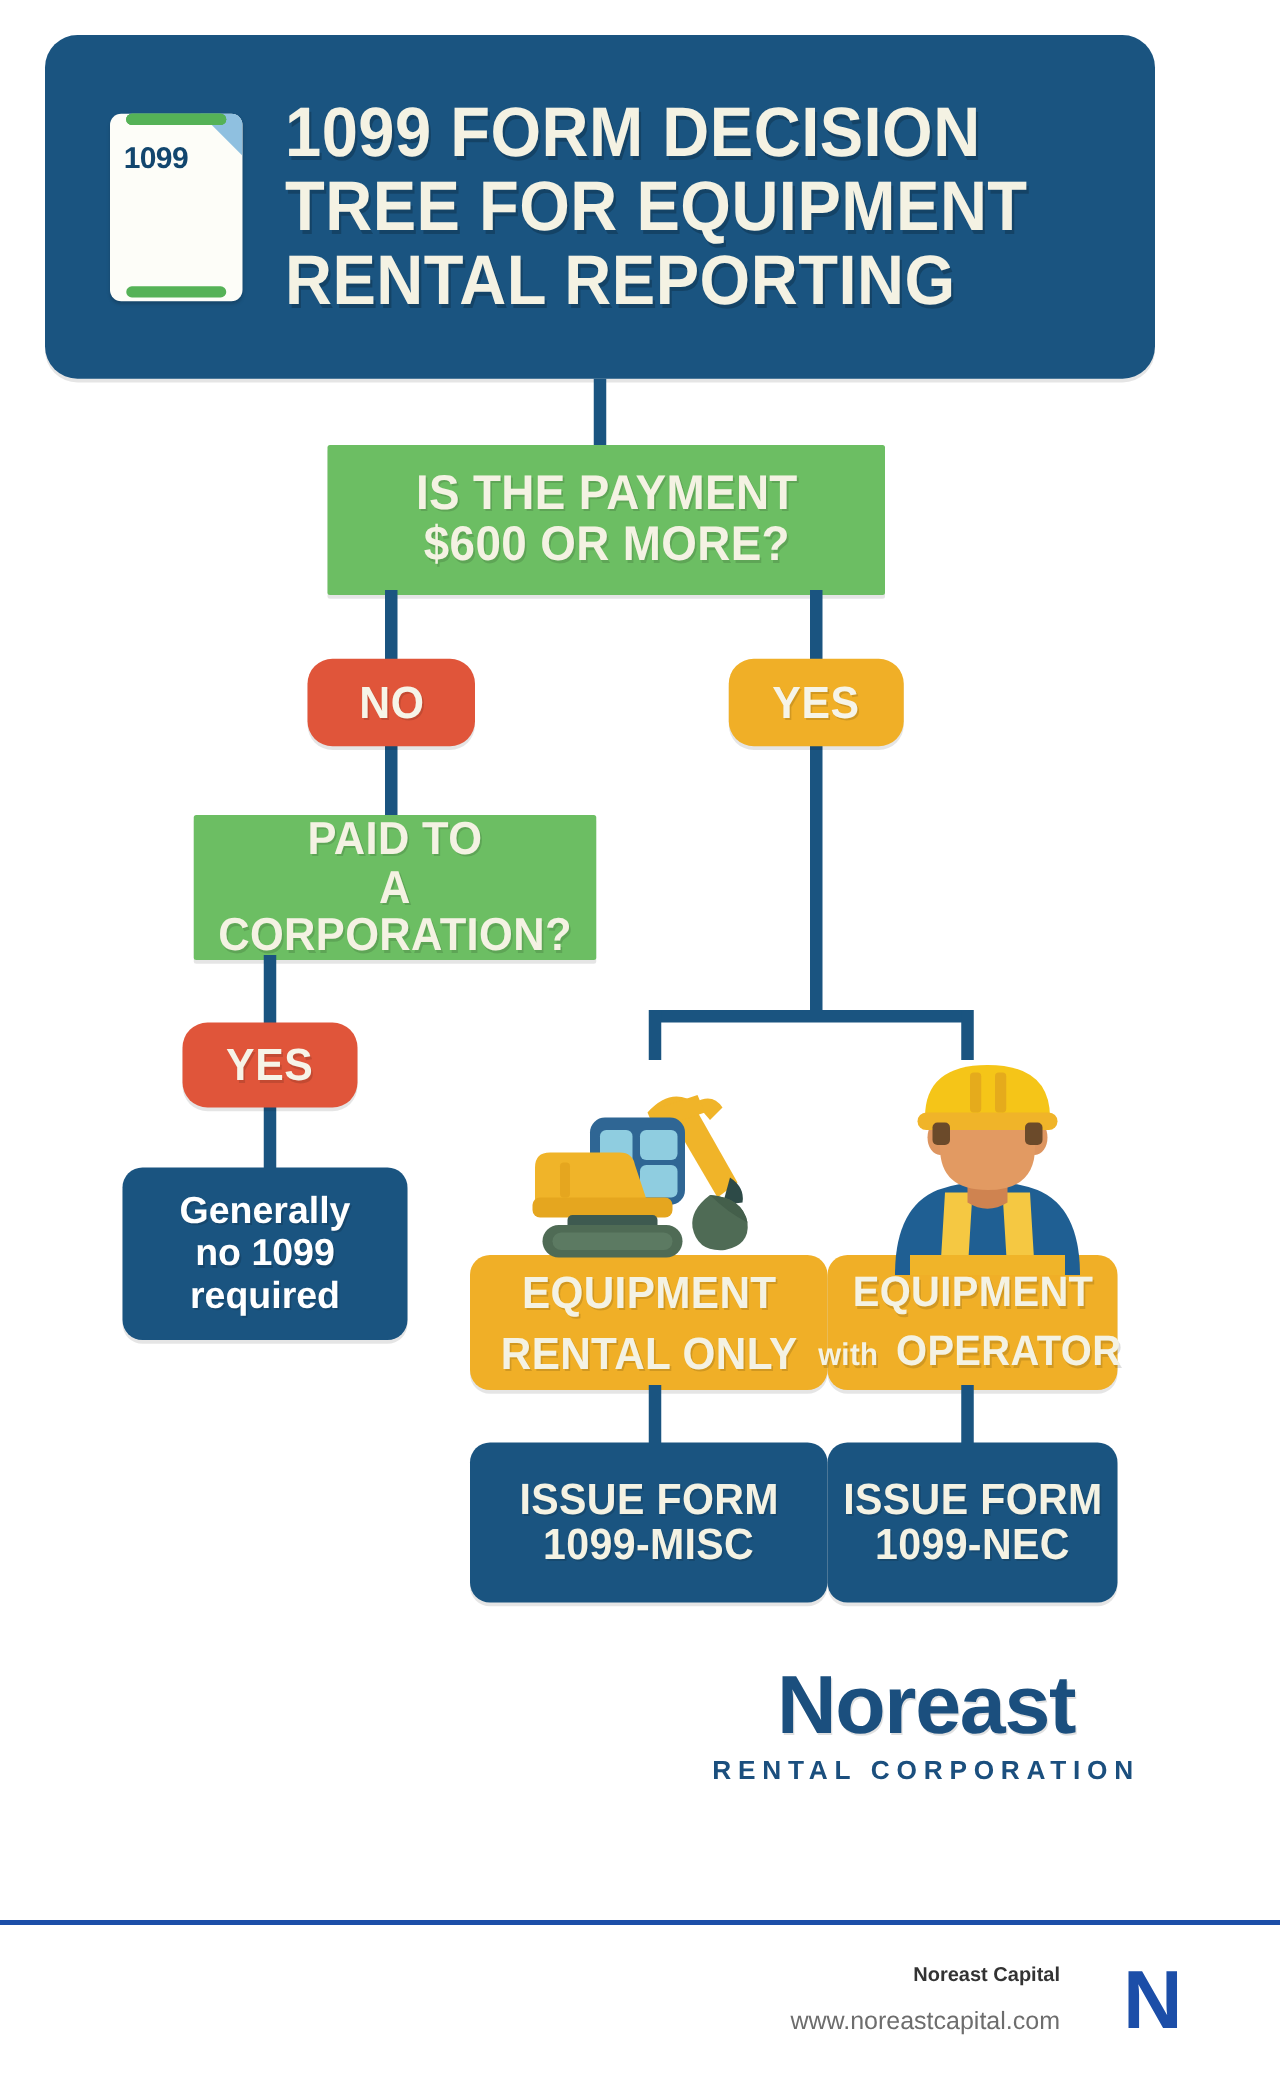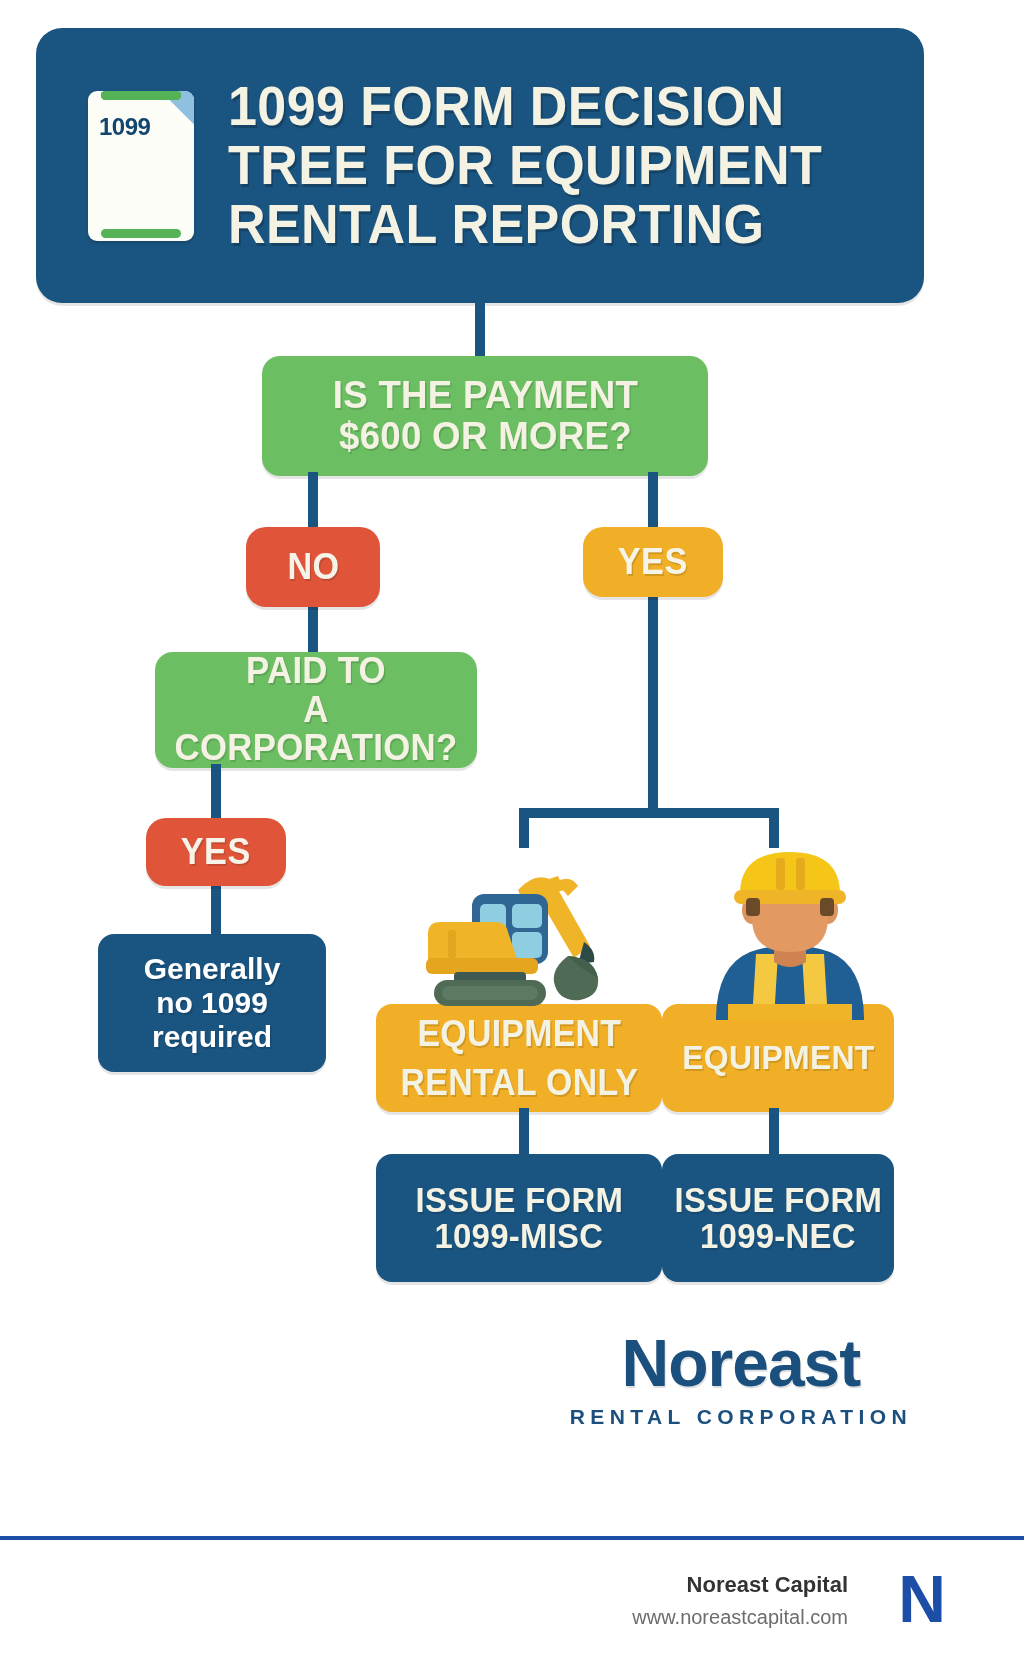--- a/index.html
+++ b/index.html
@@ -61,21 +61,21 @@
 
   
   .vline { position: absolute; width: 10px; background: #1a5480; }
   .hline { position: absolute; height: 10px; background: #1a5480; }
 
   
   .node {
     position: absolute;
     display: flex; align-items: center; justify-content: center;
     text-align: center;
-    border-radius: 18px;
+    border-radius: 2px;
     box-shadow: 0 3px 0 rgba(0,0,0,.10);
   }
   .node-green { background: #6cbe63; }
   .node-navy  { background: #1a5480; }
   .node-amber { background: #f0af27; gap: 12px; }
   .node-text {
     color: #f4f2e3; font-weight: 700; text-transform: uppercase;
     line-height: 1.04; letter-spacing: .3px;
     transform: scaleX(.94);
     text-shadow: 1.5px 2px 0 rgba(0,0,0,.13);
@@ -115,21 +115,21 @@
     font-size: 21px; font-weight: 700; color: #1b4f7e;
     letter-spacing: 5.4px; margin-top: 9px;
   }
   .footer-rule {
     position: absolute; left: 0; top: 1536px;
     width: 1024px; height: 4px; background: #1c4ea8;
   }
   .footer-bar { position: absolute; left: 0; top: 1540px; width: 1024px; height: 126px; background:#fff; }
   .footer-name {
     position: absolute; right: 176px; top: 1572px;
-    font-size: 22px; font-weight: 700; color: #333333;
+    font-size: 16px; font-weight: 700; color: #333333;
   }
   .footer-url {
     position: absolute; right: 176px; top: 1606px;
     font-size: 20px; color: #6d6d6d;
   }
   .footer-n {
     position: absolute; right: 80px; top: 1566px;
     font-size: 66px; font-weight: 700; color: #1c4ea8;
     line-height: 1; letter-spacing: -2px;
   }
@@ -155,21 +155,21 @@
   <div class="vline" style="left:475px; top:303px; height:58px;"></div>
 
   <div class="node node-green" style="left:262px; top:356px; width:446px; height:120px;">
     <div class="node-text" style="font-size:39px; white-space:pre-line;">Is the payment
 $600 or more?</div>
   </div>
 
   <div class="vline" style="left:308px; top:472px; height:62px;"></div>
   <div class="vline" style="left:648px; top:472px; height:62px;"></div>
 
-  <div class="pill pill-red" style="left:246px; top:527px; width:134px; height:80px;">
+  <div class="pill pill-red" style="left:246px; top:527px; width:134px; height:70px;">
     <span class="pill-text">NO</span>
   </div>
   <div class="pill pill-amber" style="left:583px; top:527px; width:140px; height:70px;">
     <span class="pill-text">YES</span>
   </div>
 
   <div class="vline" style="left:308px; top:590px; height:80px;"></div>
 
   <div class="node node-green" style="left:155px; top:652px; width:322px; height:116px;">
     <div class="node-text" style="font-size:37px; white-space:pre-line;">Paid to
@@ -242,20 +242,24 @@
     <rect x="120" y="58" width="14" height="18" rx="4" fill="#6b4a2a"></rect>
   </svg>
 
   <div class="node node-amber" style="left:376px; top:1004px; width:286px; height:108px; flex-direction:column; border-radius:16px;">
     <div class="node-text" style="font-size:36px;">EQUIPMENT</div>
     <div class="node-text" style="font-size:36px;">RENTAL ONLY</div>
   </div>
 
   <div class="node node-amber" style="left:662px; top:1004px; width:232px; height:108px; flex-direction:column; border-radius:16px;">
     <div class="node-text" style="font-size:34px;">EQUIPMENT</div>
+    <div style="display:flex; align-items:baseline; gap:7px;">
+      <span class="node-text" style="font-size:25px; text-transform:none;">with</span>
+      <span class="node-text" style="font-size:34px;">OPERATOR</span>
+    </div>
   </div>
 
   <div class="vline" style="left:519px; top:1108px; height:50px;"></div>
   <div class="vline" style="left:769px; top:1108px; height:50px;"></div>
 
   <div class="node node-navy" style="left:376px; top:1154px; width:286px; height:128px; flex-direction:column; border-radius:16px;">
     <div class="node-text" style="font-size:35px;">ISSUE FORM</div>
     <div class="node-text" style="font-size:35px;">1099-MISC</div>
   </div>
 

